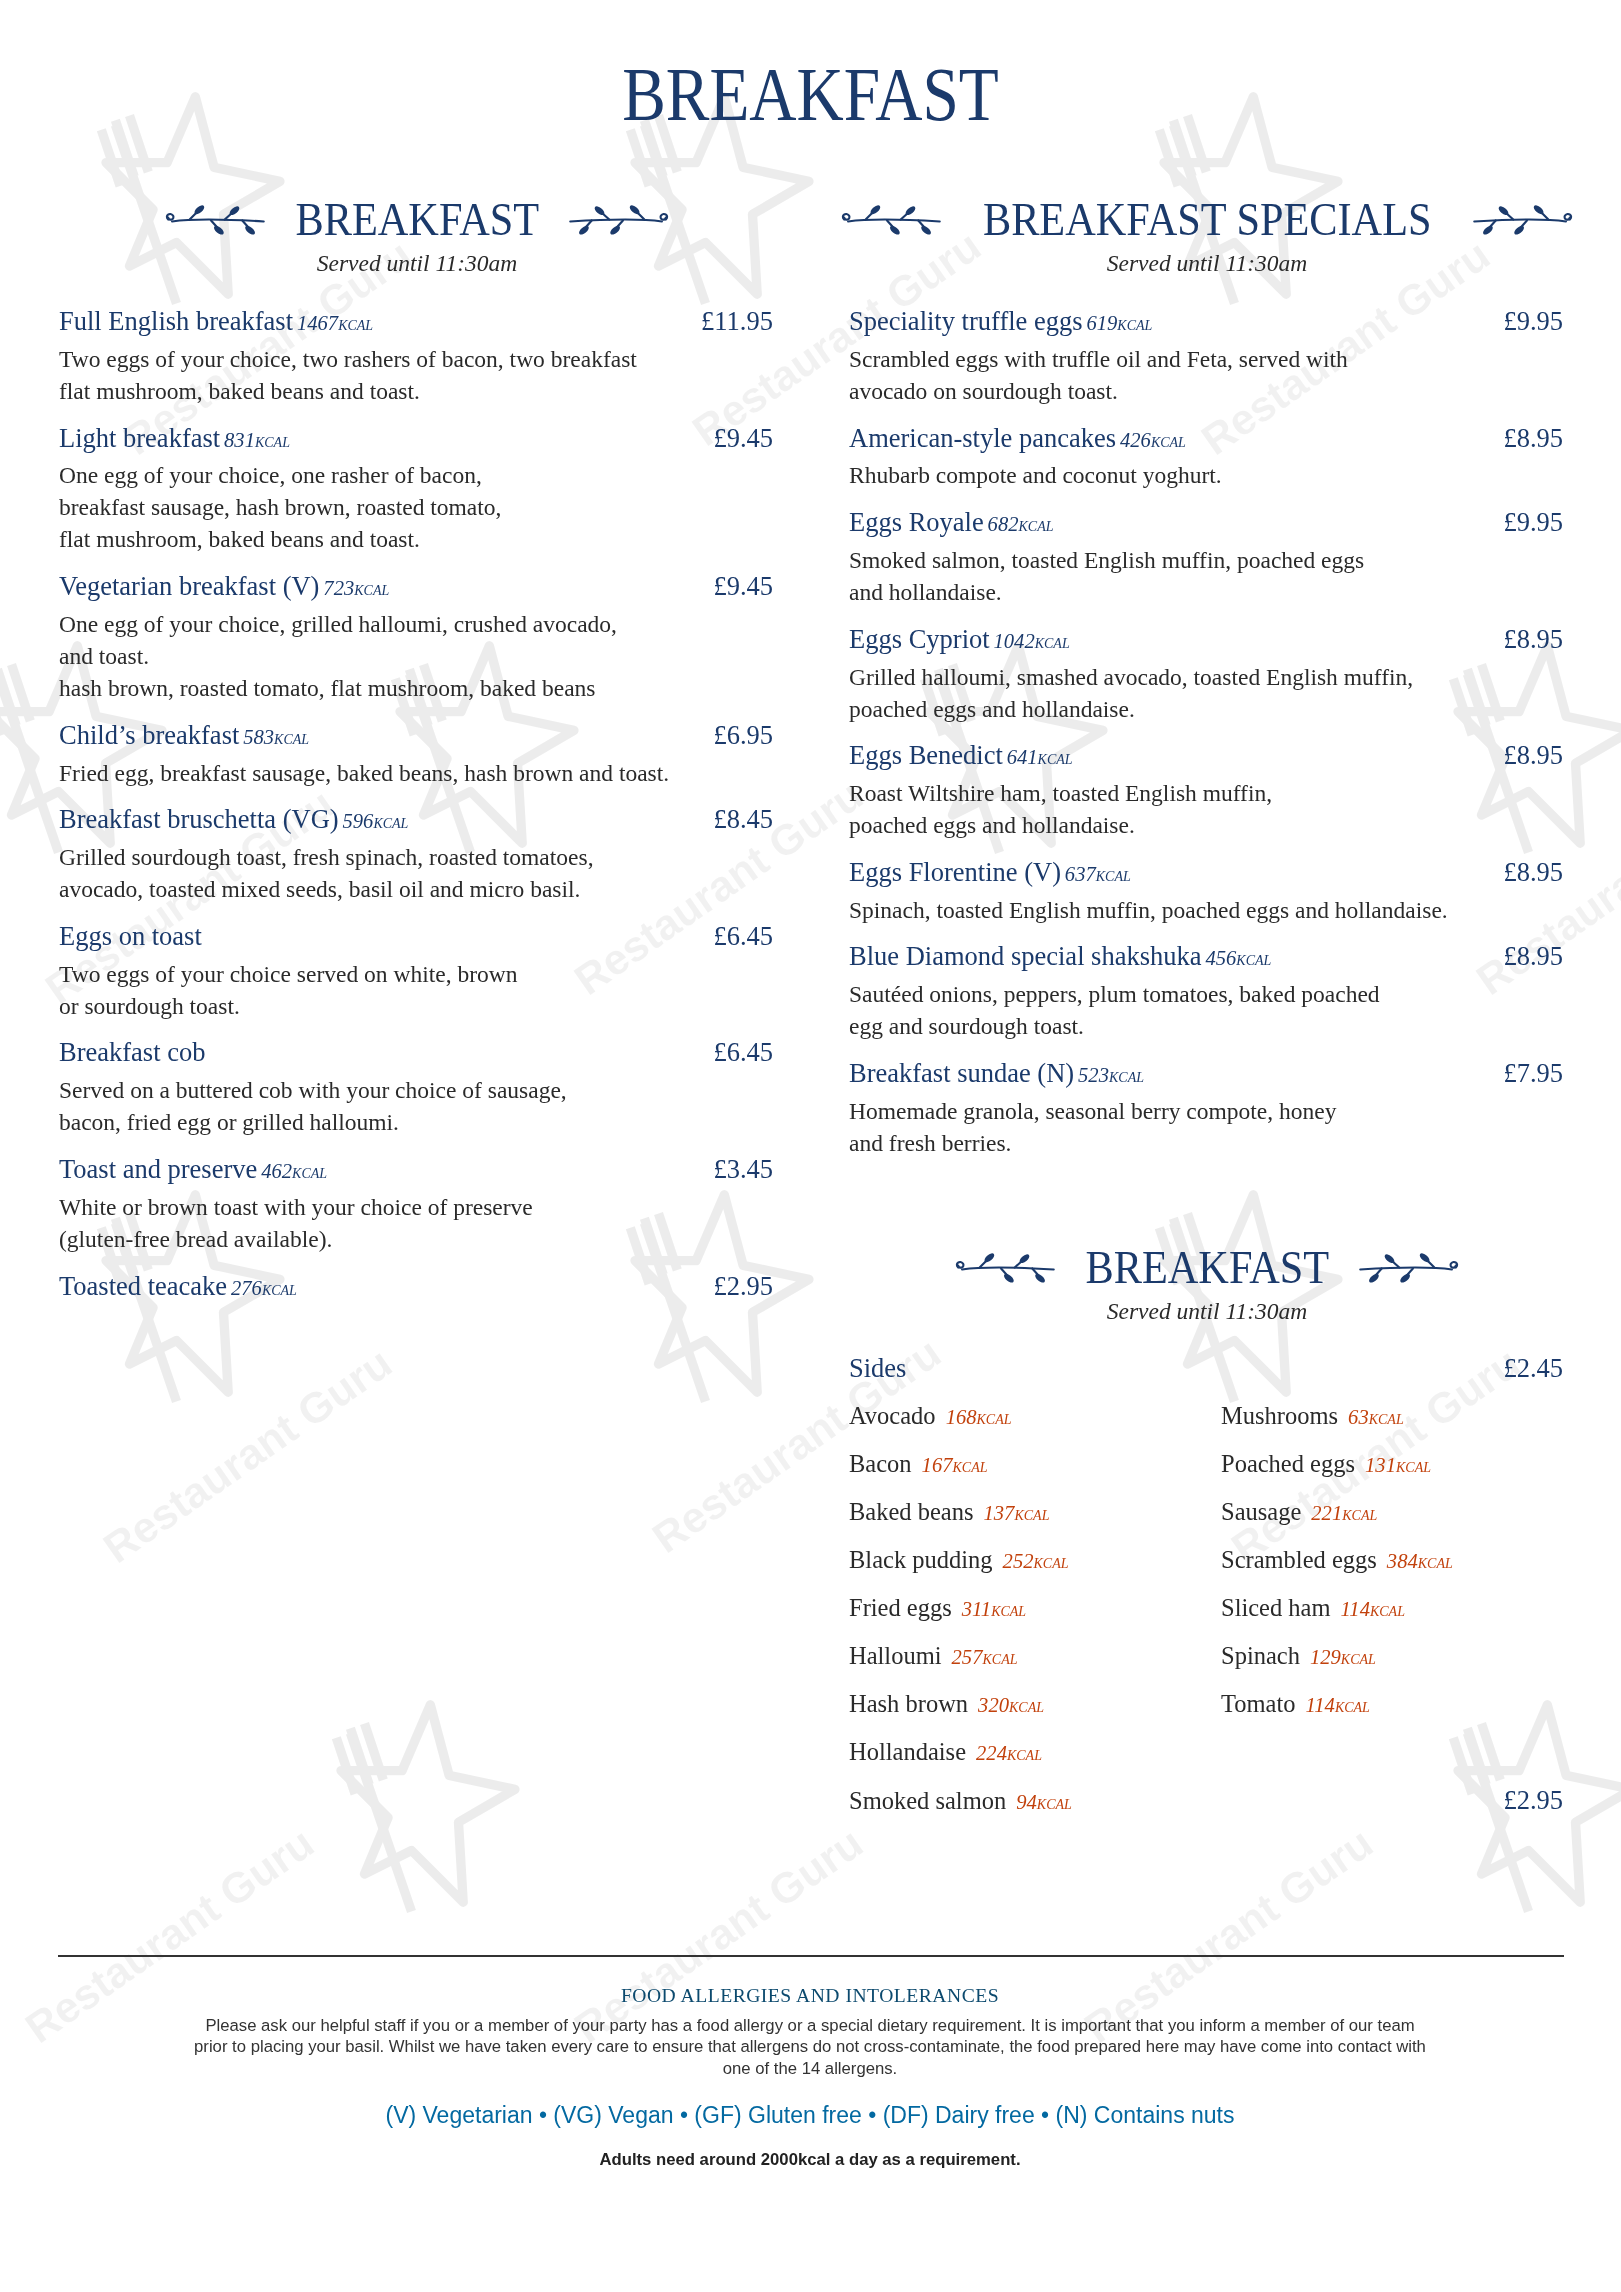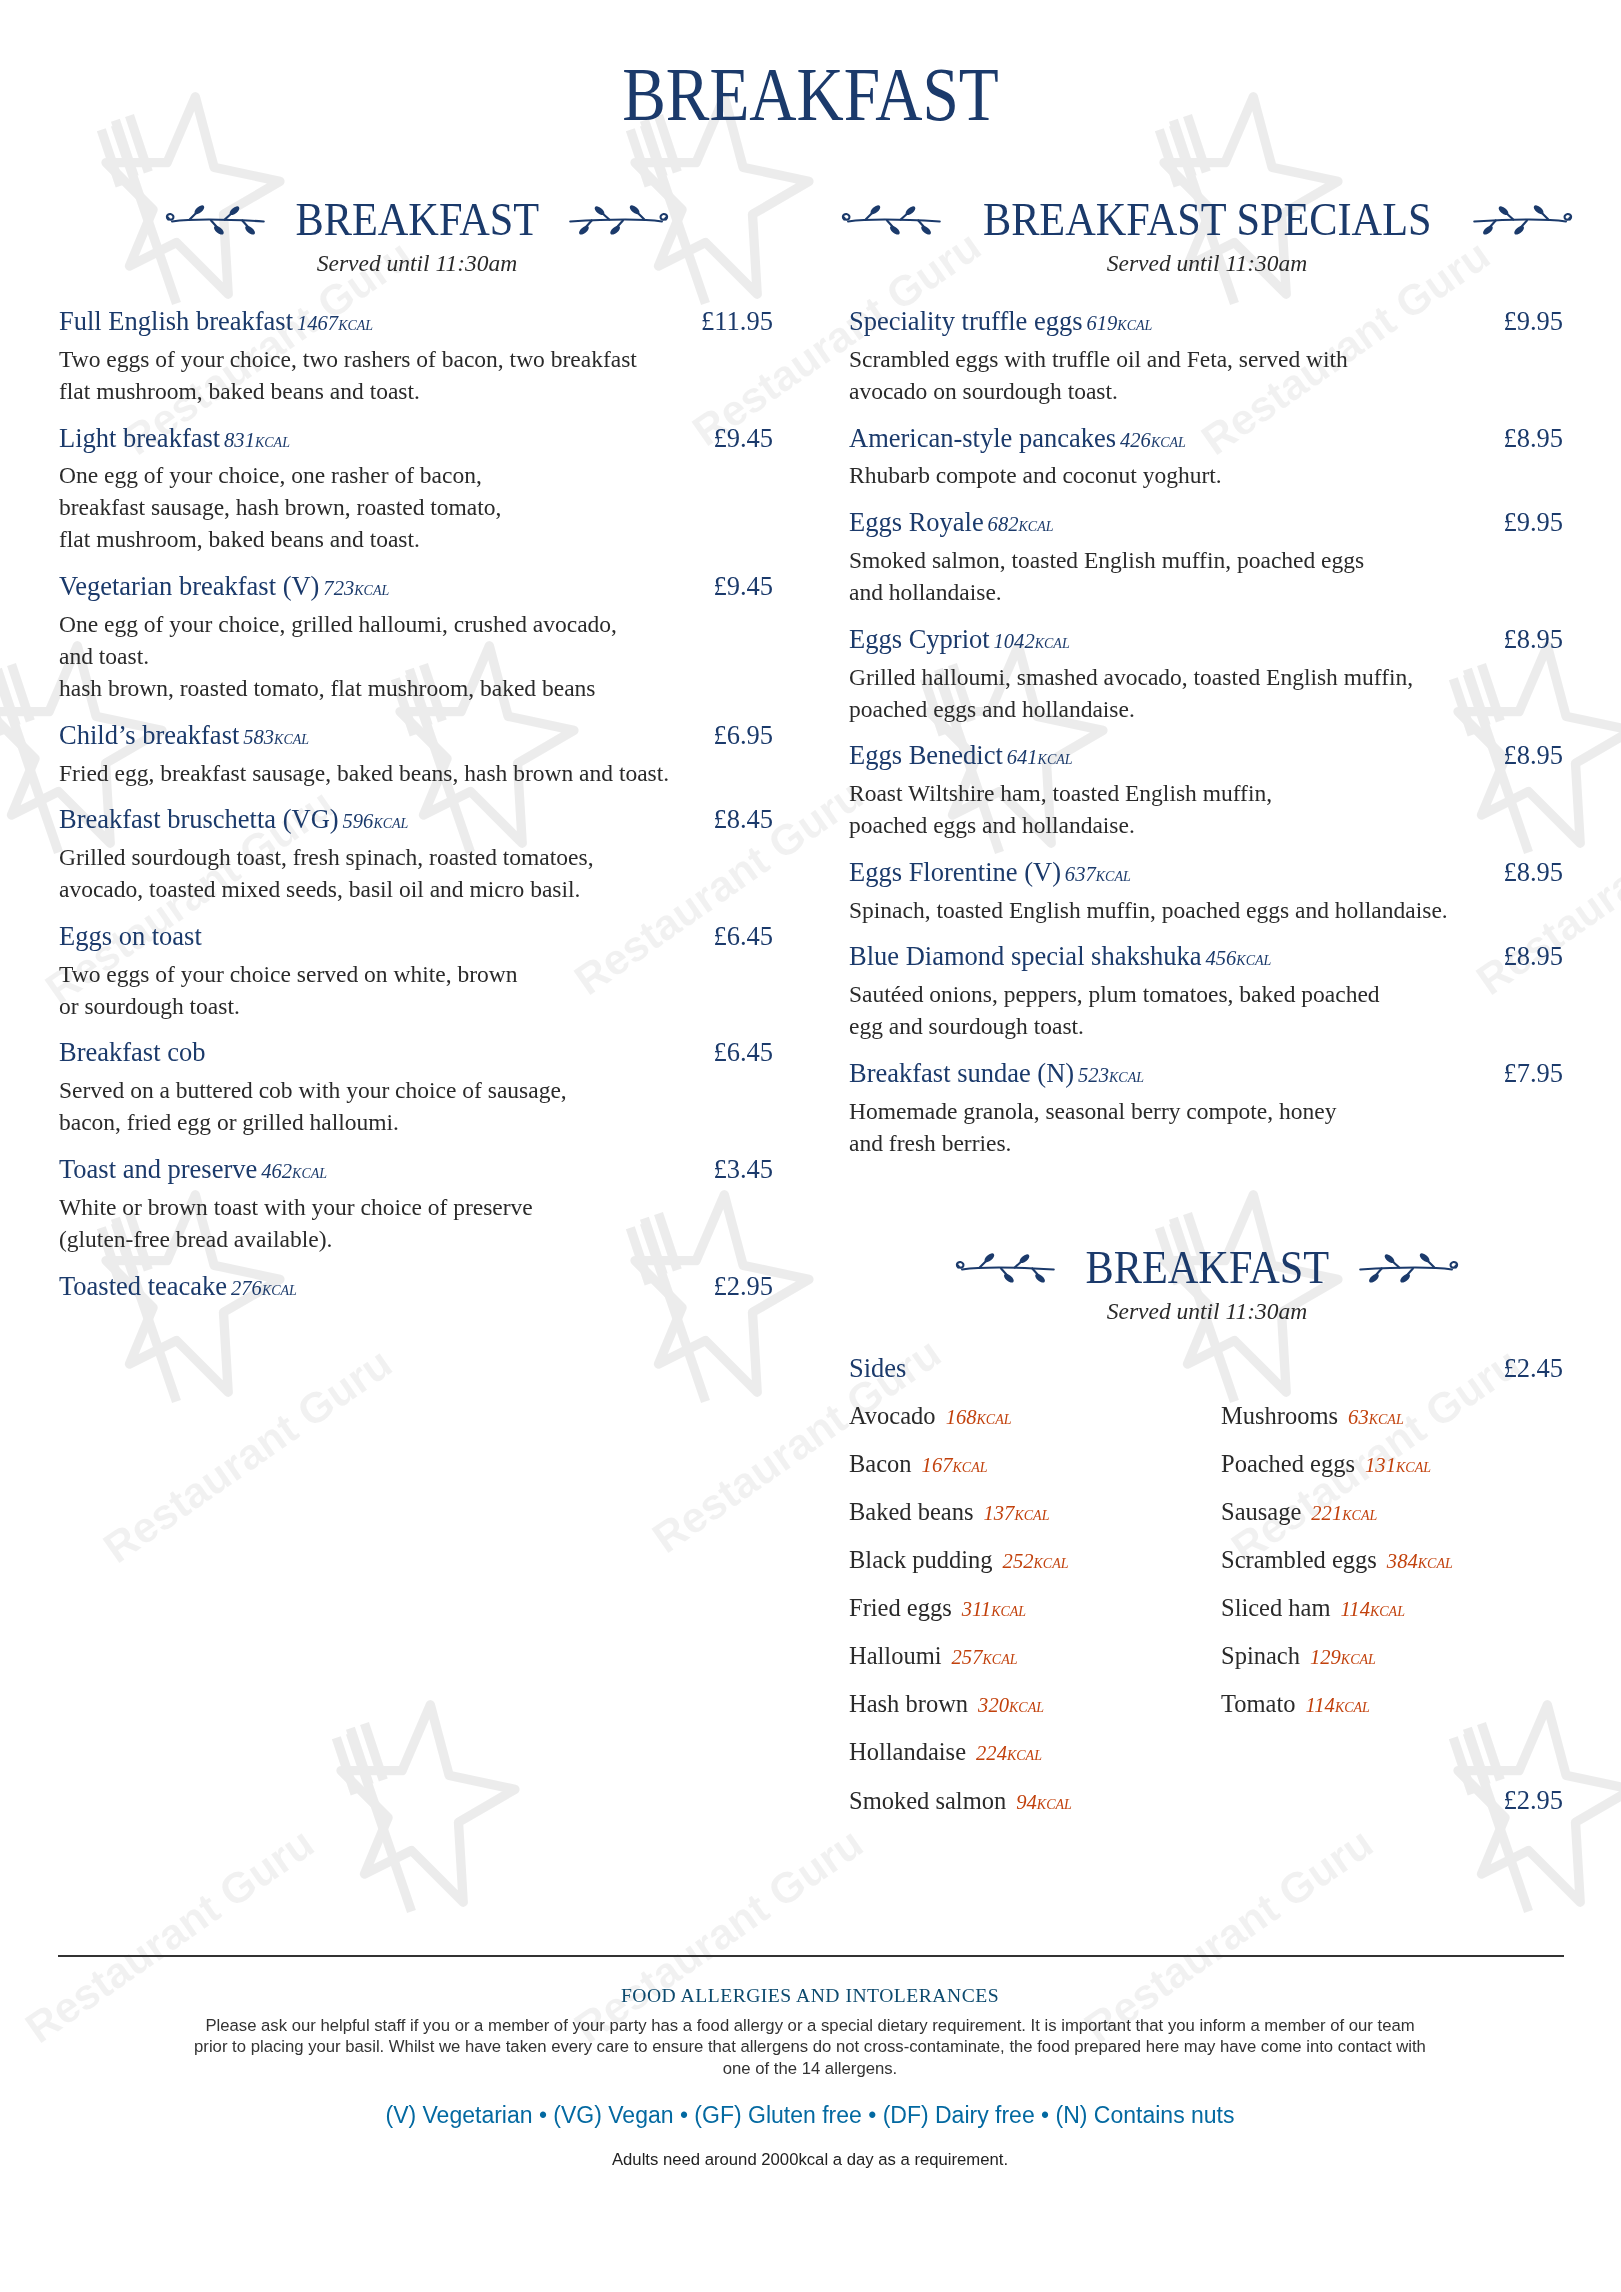--- a/index.html
+++ b/index.html
@@ -36,21 +36,21 @@
     .sides-grid { display: grid; grid-template-columns: 372px 314px; margin-top: 7.8px; }
     .side { font-size: 24.5px; color: #2a2a2a; height: 48px; line-height: 48px; }
     .side .kcal { color: #c2410c; }
     .side-row-last { display: flex; justify-content: space-between; align-items: baseline; }
 
     .divider { position: absolute; left: 58px; width: 1506px; top: 1955px; height: 2px; background: #333; }
     .footer { position: absolute; left: 78px; width: 1464px; top: 1985px; text-align: center; font-family: "Liberation Sans", sans-serif; }
     .footer .fh { font-size: 19.6px; letter-spacing: 0.5px; color: #0c4a6e; font-family: "Liberation Serif", serif; }
     .footer .fp { font-size: 16.7px; line-height: 21.6px; color: #333; margin-top: 7.8px; }
     .footer .flegend { font-size: 23px; color: #0369a1; margin-top: 22px; }
-    .footer .fadults { font-size: 16.7px; font-weight: normal; color: #222; margin-top: 21.6px; }
+    .footer .fadults { font-size: 16.7px; font-weight: bold; color: #222; margin-top: 21.6px; }
   </style>
 </head>
 <body>
 
 <div class="watermark-layer" id="wm">
     <div class="wm-star" style="left: 59px; top: 78px;"><svg viewBox="0 0 100 100" width="235" height="235">
         <g fill="none" stroke="#000" stroke-width="4" stroke-linejoin="round">
           <path d="M58 8 L66 38 L94 44 L70 58 L72 92 L50 70 L30 80 L40 56 L20 36 L46 36 Z"></path>
           <path d="M24 20 L50 96 M18 22 L26 46 M24 18 L32 42 M30 16 L38 40"></path>
         </g>

